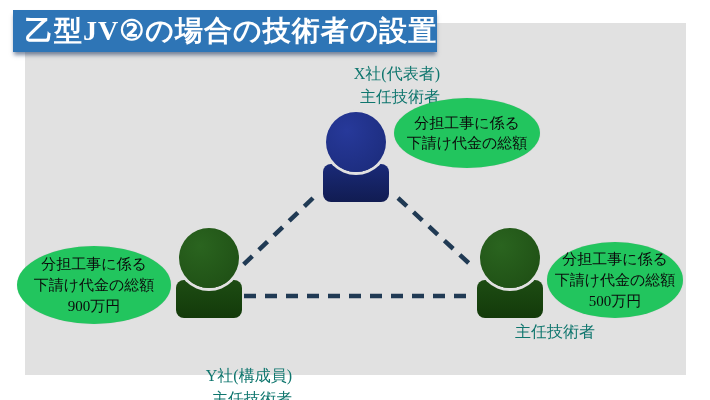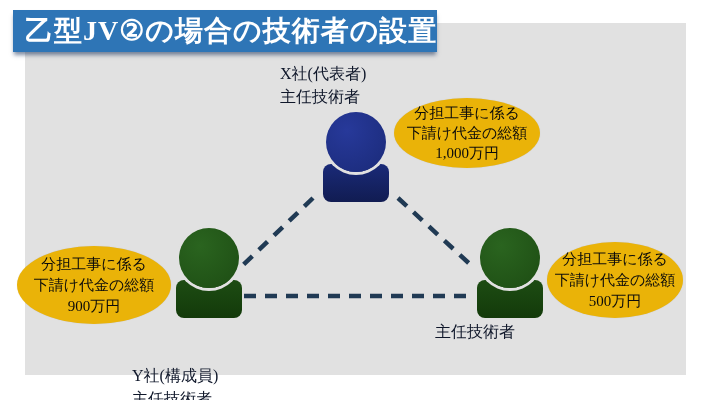--- a/index.html
+++ b/index.html
@@ -44,28 +44,28 @@
     box-shadow:0 0 0 3px #e1e1e1;
     z-index:2;
   }
   .navy .p-head{background:radial-gradient(circle at 35% 30%, #27399a, #1a2a78);}
   .navy .p-body{background:linear-gradient(#1a2a78, #111c52);}
   .green .p-head{background:radial-gradient(circle at 35% 30%, #2a641f, #1d4c13);}
   .green .p-body{background:linear-gradient(#1d4c13, #133a0a);}
 
   .node-label{
     position:absolute;width:160px;
-    text-align:left;
+    text-align:right;
     font-size:16px;line-height:23px;
-    color:#0f172a;
+    color:#0f766e;
   }
 
   .bubble{
     position:absolute;
-    background:#eab308;
+    background:#22c55e;
     border-radius:50%;
     display:flex;flex-direction:column;
     align-items:center;justify-content:center;
     text-align:right;
     color:#0b0b0b;
     font-size:15px;line-height:21px;
     box-shadow:0 0 1px rgba(0,0,0,0.15);
   }
   .bubble.top{font-size:15px;line-height:20px;}
 </style>
@@ -108,21 +108,20 @@
     <div class="p-body"></div>
     <div class="p-head"></div>
   </div>
   <div class="node-label" style="left:435px;top:320px;">
     <div>主任技術者</div>
   </div>
 
   <div class="bubble top" style="left:394px;top:98px;width:146px;height:70px;">
     <div>分担工事に係る</div>
     <div>下請け代金の総額</div>
-    <div>1,000万円</div>
   </div>
 
   <div class="bubble" style="left:17px;top:246px;width:154px;height:78px;">
     <div>分担工事に係る</div>
     <div>下請け代金の総額</div>
     <div>900万円</div>
   </div>
 
   <div class="bubble" style="left:547px;top:242px;width:136px;height:76px;">
     <div>分担工事に係る</div>

